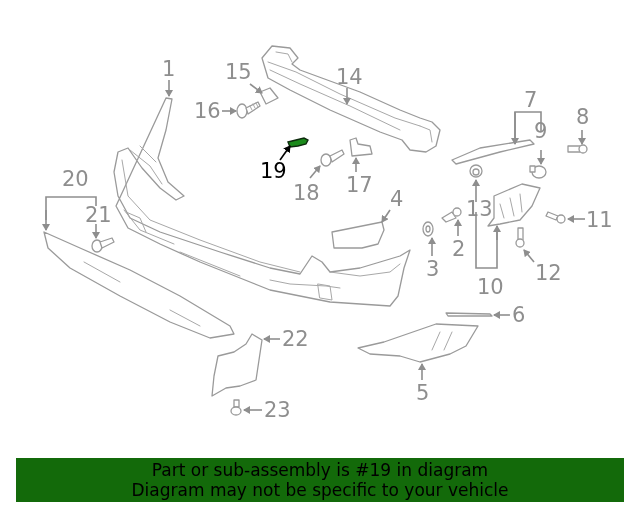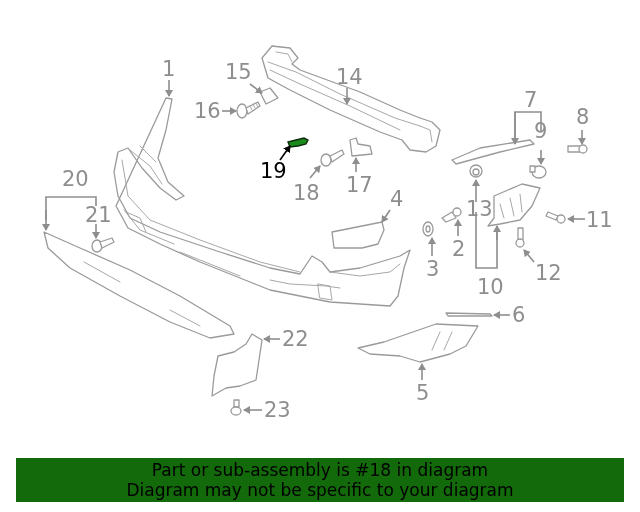--- a/index.html
+++ b/index.html
@@ -186,15 +186,15 @@
     <text class="lbl" x="293" y="200">18</text>
     <text class="lbl-hl" x="260" y="178">19</text>
     <text class="lbl" x="62" y="186">20</text>
     <text class="lbl" x="85" y="222">21</text>
     <text class="lbl" x="282" y="346">22</text>
     <text class="lbl" x="264" y="417">23</text>
   </g>
 </svg>
 
 <div id="banner">
-  <div>Part or sub-assembly is #18 in diagram</div>
-  <div>Diagram may not be specific to your diagram</div>
+  <div>Part or sub-assembly is #19 in diagram</div>
+  <div>Diagram may not be specific to your vehicle</div>
 </div>
 
 </body></html>

